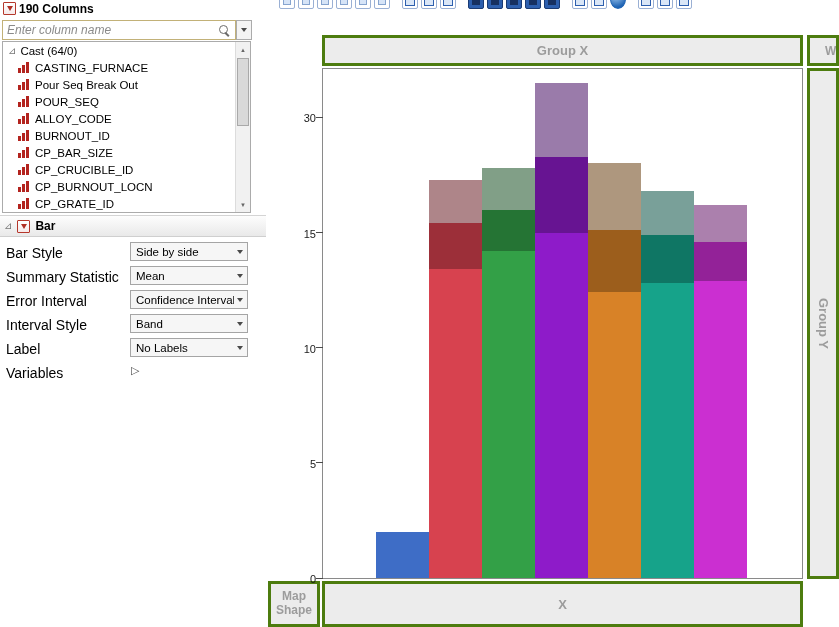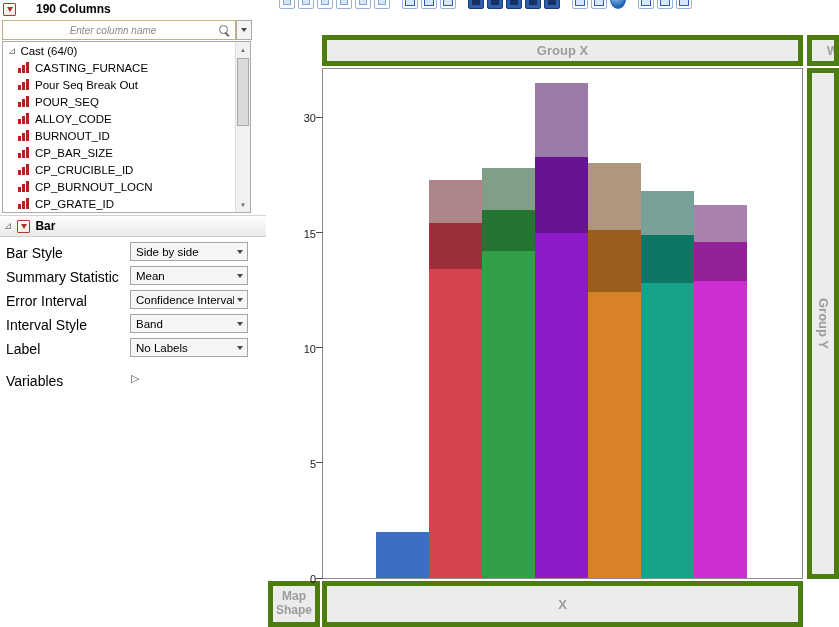--- a/index.html
+++ b/index.html
@@ -10,28 +10,28 @@
   
   #toolbar { position:absolute; left:279px; top:-11px; display:flex; gap:3px; align-items:flex-start; }
   .ti { width:16px; height:20px; border:1px solid #9ab0d4; background:#fff; border-radius:2px; position:relative; flex:none; }
   .ti.doc::after { content:""; position:absolute; left:3px; right:3px; top:4px; bottom:3px; background:#d6e4f7; border:1px solid #86a4cf; }
   .ti.table::after { content:""; position:absolute; left:2px; right:2px; top:3px; bottom:2px; background:linear-gradient(#2d5fae 0 4px, #d9e6f7 4px); border:1px solid #2d5fae; }
   .ti.solid { background:#2d5fae; border-color:#1b3b74; }
   .ti.solid::after { content:""; position:absolute; left:3px; right:3px; top:4px; bottom:3px; background:#163061; }
   .ti.globe { border-radius:50%; border-color:#1f64b4; background:radial-gradient(circle at 35% 30%, #a6cdf2, #1f64b4 75%); }
 
   
-  .columns-header { position:absolute; left:3px; top:2px; display:flex; align-items:center; gap:20px; }
+  .columns-header { position:absolute; left:3px; top:2px; display:flex; gap:3px; }
   .red-tri-btn { width:13px; height:13px; border:1px solid #b5372b; background:linear-gradient(#ffffff,#f6e9e9); border-radius:1px; display:inline-flex; align-items:center; justify-content:center; flex:none; }
   .red-tri-btn .tri { width:0; height:0; border-left:3.5px solid transparent; border-right:3.5px solid transparent; border-top:5px solid #b02f24; }
   .panel-title { font-size:12px; font-weight:bold; color:#000; }
 
   .search-row { position:absolute; left:2px; top:20px; width:250px; height:20px; display:flex; }
   .search-box { position:relative; flex:1; border:1px solid #c2b178; background:#fff; display:flex; align-items:center; }
-  .placeholder { font-style:italic; color:#8a8a8a; font-size:10px; padding-left:4px; flex:1; white-space:nowrap; overflow:hidden;text-align:center; }
+  .placeholder { font-style:italic; color:#8a8a8a; font-size:12px; padding-left:4px; flex:1; white-space:nowrap; overflow:hidden; }
   .mag-icon { position:relative; width:11px; height:11px; margin-right:5px; flex:none; }
   .mag-icon::before { content:""; position:absolute; left:0; top:0; width:7px; height:7px; border:1.5px solid #6b6b6b; border-radius:50%; }
   .mag-icon::after { content:""; position:absolute; left:7px; top:7px; width:5px; height:1.5px; background:#6b6b6b; transform:rotate(45deg); transform-origin:0 0; }
   .search-drop { width:16px; border:1px solid #ababab; background:#f4f4f4; display:flex; align-items:center; justify-content:center; flex:none; }
 
   .col-list { position:absolute; left:2px; top:41px; width:249px; height:172px; border:1px solid #ababab; background:#fff; overflow:hidden; }
   .col-group-row { height:17px; display:flex; align-items:center; gap:4px; padding-left:5px; font-size:11.5px; color:#000; }
   .group-tri { color:#777; font-size:10px; line-height:1; }
   .col-item { height:17px; display:flex; align-items:center; gap:5px; padding-left:15px; font-size:11.5px; color:#000; }
   .col-icon { width:12px; height:11px; flex:none;
@@ -45,25 +45,25 @@
   .sb-thumb { position:absolute; left:1px; right:1px; top:16px; height:68px; background:#d9d9d9; border:1px solid #a9a9a9; }
 
   
   .bar-header { position:absolute; left:0; top:215px; width:266px; height:22px; background:linear-gradient(#fdfdfd,#e9e9e9); border-top:1px solid #d4d4d4; border-bottom:1px solid #cfcfcf; display:flex; align-items:center; gap:5px; padding-left:4px; }
   .props { position:absolute; left:0; top:241px; width:266px; }
   .prop-row { position:relative; height:24px; }
   .prop-label { position:absolute; left:6px; top:4px; font-size:14px; color:#000; white-space:nowrap; }
   .dropdown { position:absolute; left:130px; top:1px; width:118px; height:19px; border:1px solid #a5a5a5; background:#f6f6f6; display:flex; align-items:center; padding:0 13px 0 5px; }
   .dd-value { font-size:11.5px; white-space:nowrap; overflow:hidden; }
   .dd-chev { position:absolute; right:4px; top:7px; width:0; height:0; border-left:3.5px solid transparent; border-right:3.5px solid transparent; border-top:4px solid #4a4a4a; }
-  .variables-row { position:absolute; left:0; top:361px; width:266px; height:24px;margin-top:8px; }
+  .variables-row { position:absolute; left:0; top:361px; width:266px; height:24px; }
   .var-tri { position:absolute; left:131px; top:3px; font-size:11px; color:#444; }
 
   
-  .zone { position:absolute; background:#ececec; border:5px solid #4d7c0f; color:#9c9c9c; font-weight:bold; display:flex; align-items:center; justify-content:center; overflow:hidden; }
+  .zone { position:absolute; background:#ececec; border:3px solid #4d7c0f; color:#9c9c9c; font-weight:bold; display:flex; align-items:center; justify-content:center; overflow:hidden; }
   .zone-groupx { left:322px; top:35px; width:481px; height:31px; font-size:13px; }
   .zone-wrap { left:807px; top:35px; width:32px; height:31px; font-size:12px; justify-content:flex-start; padding-left:15px; }
   .zone-groupy { left:807px; top:68px; width:32px; height:511px; font-size:13px; }
   .zone-groupy span { writing-mode:vertical-rl; }
   .zone-mapshape { left:268px; top:581px; width:52px; height:46px; font-size:12px; line-height:1.15; text-align:center; }
   .zone-mapshape span { width:42px; display:inline-block; }
   .zone-x { left:322px; top:581px; width:481px; height:46px; font-size:13px; }
   .zone-freq { left:807px; top:581px; width:52px; height:46px; font-size:12px; justify-content:flex-start; padding-left:3px;margin-left:40px; }
 
   

